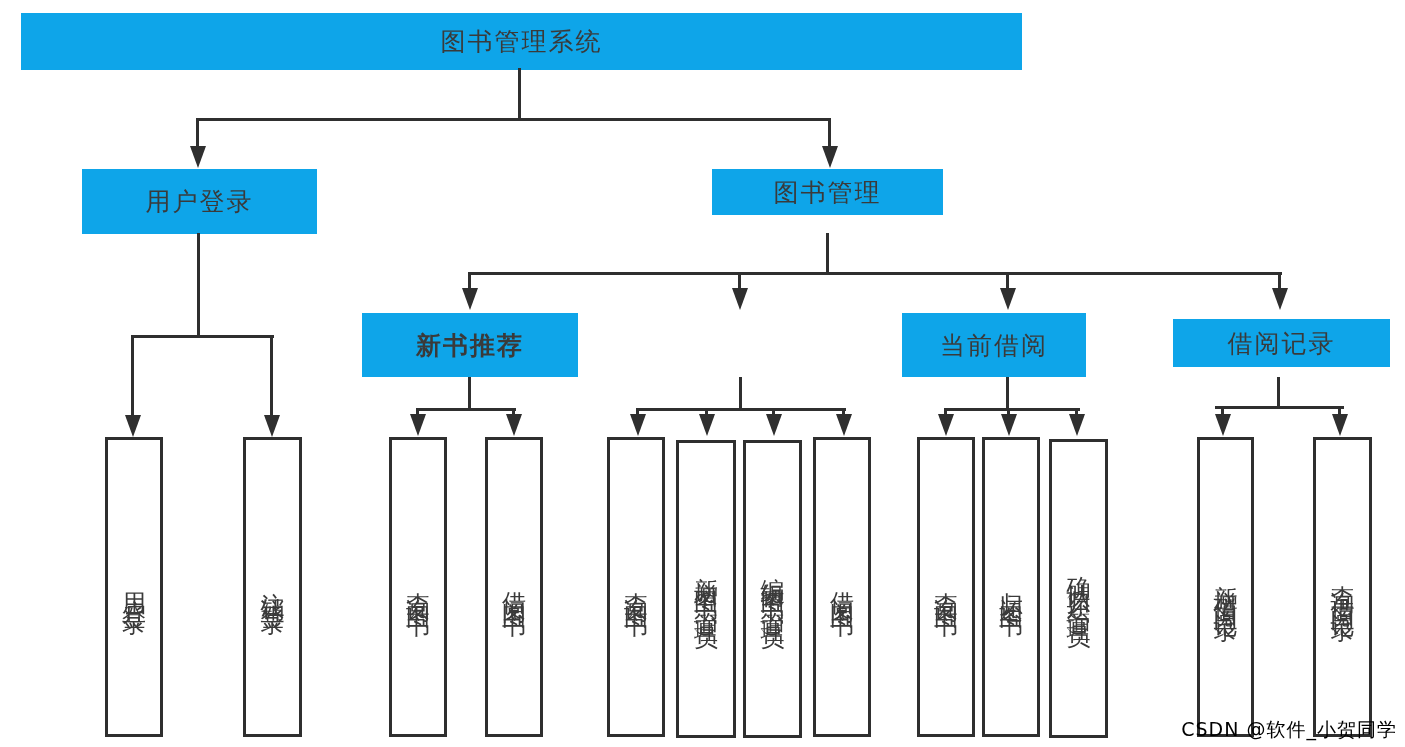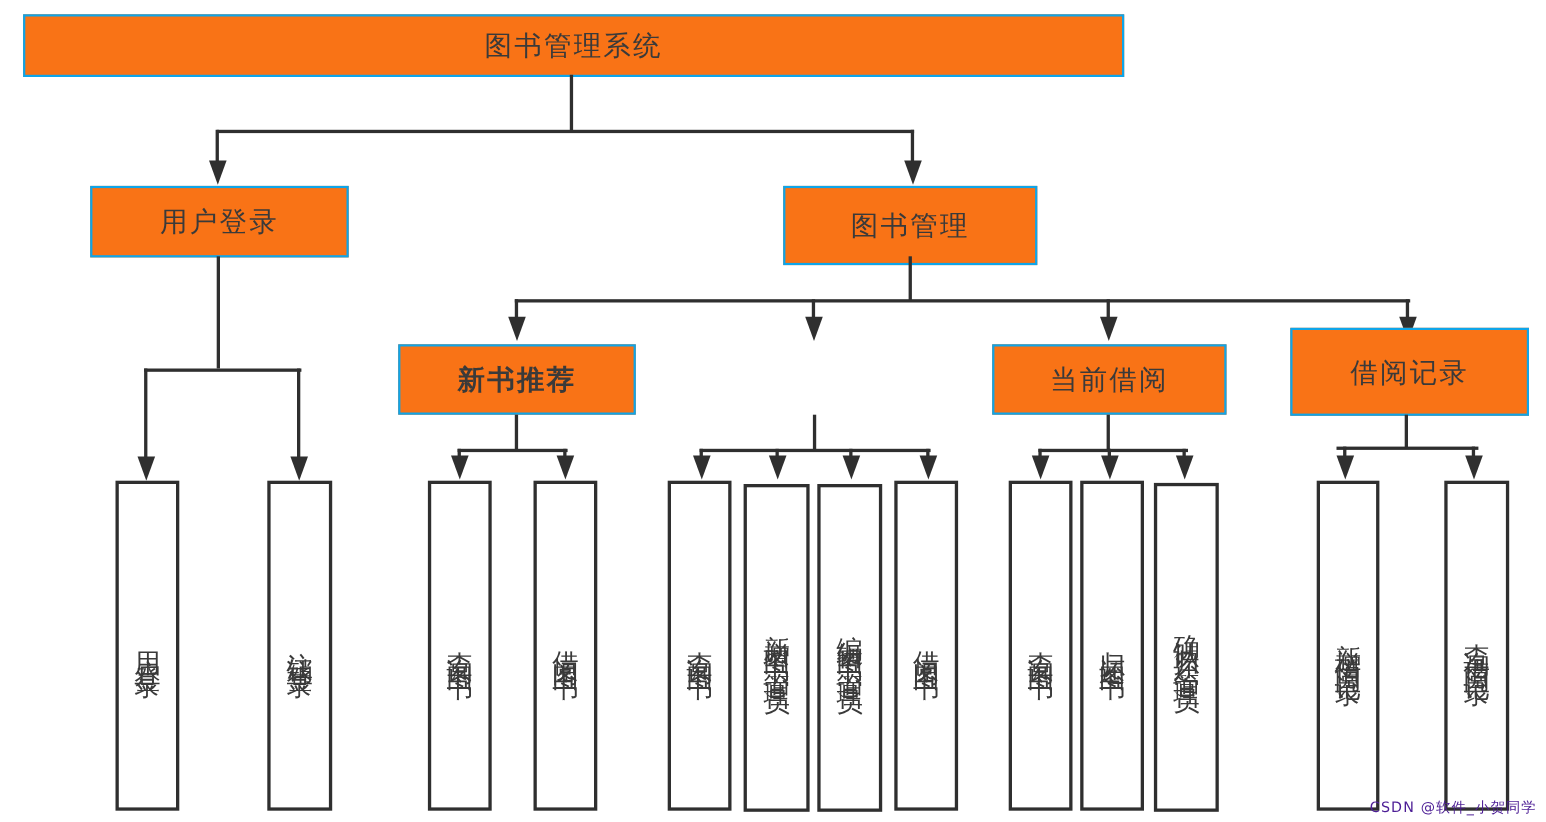--- a/index.html
+++ b/index.html
@@ -7,22 +7,22 @@
     position:relative;
     width:1405px;height:747px;
     background:#ffffff;
     font-family:"DejaVu Sans",sans-serif;
     overflow:hidden;
   }
   
   .hbox{
     position:absolute;
     box-sizing:border-box;
-    border:2px solid #0ea5e9;
-    background:#f97316;
+    border:5px solid #0ea5e9;
+    background:#0ea5e9;
     display:flex;align-items:center;justify-content:center;
     font-size:25px;color:#3a3a3a;
     letter-spacing:2px;
     white-space:nowrap;
   }
   .vbox{
     position:absolute;
     box-sizing:border-box;
     border:3px solid #2f2f2f;
     background:#ffffff;
@@ -40,22 +40,22 @@
   .hl{position:absolute;height:3px;background:#2f2f2f;}
   .arr{
     position:absolute;width:0;height:0;
     border-left:8px solid transparent;
     border-right:8px solid transparent;
     border-top:22px solid #2f2f2f;
   }
   .watermark{
     position:absolute;
     right:8px;bottom:4px;
-    font-size:13px;
-    color:#4c1d95;
+    font-size:19px;
+    color:#000000;
     letter-spacing:1px;
     white-space:nowrap;
   }
 </style>
 </head>
 <body>
 
 <div class="canvas">
 
   <div class="hbox" style="left:21px;top:13px;width:1001px;height:57px;">
@@ -65,21 +65,21 @@
   <div class="vl" style="left:518px;top:68px;height:52px;"></div>
   <div class="hl" style="left:197px;top:118px;width:634px;"></div>
   <div class="vl" style="left:196px;top:118px;height:30px;"></div>
   <div class="arr" style="left:190px;top:146px;"></div>
   <div class="vl" style="left:828px;top:118px;height:30px;"></div>
   <div class="arr" style="left:822px;top:146px;"></div>
 
   <div class="hbox" style="left:82px;top:169px;width:235px;height:65px;">
     <span>用户登录</span>
   </div>
-  <div class="hbox" style="left:712px;top:169px;width:231px;height:72px;">
+  <div class="hbox" style="left:712px;top:169px;width:231px;height:46px;">
     <span>图书管理</span>
   </div>
 
   <div class="vl" style="left:197px;top:233px;height:102px;"></div>
   <div class="hl" style="left:131px;top:335px;width:143px;"></div>
   <div class="vl" style="left:131px;top:335px;height:82px;"></div>
   <div class="arr" style="left:125px;top:415px;"></div>
   <div class="vl" style="left:270px;top:335px;height:82px;"></div>
   <div class="arr" style="left:264px;top:415px;"></div>
 
@@ -90,24 +90,24 @@
   <div class="vl" style="left:738px;top:272px;height:18px;"></div>
   <div class="arr" style="left:732px;top:288px;"></div>
   <div class="vl" style="left:1006px;top:272px;height:18px;"></div>
   <div class="arr" style="left:1000px;top:288px;"></div>
   <div class="vl" style="left:1278px;top:272px;height:18px;"></div>
   <div class="arr" style="left:1272px;top:288px;"></div>
 
   <div class="hbox" style="left:362px;top:313px;width:216px;height:64px;font-weight:bold;">
     <span>新书推荐</span>
   </div>
-  <div class="hbox" style="left:902px;top:313px;width:213px;height:64px;">
+  <div class="hbox" style="left:902px;top:313px;width:184px;height:64px;">
     <span>当前借阅</span>
   </div>
-  <div class="hbox" style="left:1173px;top:298px;width:217px;height:80px;">
+  <div class="hbox" style="left:1173px;top:319px;width:217px;height:48px;">
     <span>借阅记录</span>
   </div>
 
   <div class="vl" style="left:468px;top:377px;height:33px;"></div>
   <div class="hl" style="left:416px;top:408px;width:100px;"></div>
   <div class="vl" style="left:416px;top:408px;height:8px;"></div>
   <div class="arr" style="left:410px;top:414px;"></div>
   <div class="vl" style="left:512px;top:408px;height:8px;"></div>
   <div class="arr" style="left:506px;top:414px;"></div>
 

